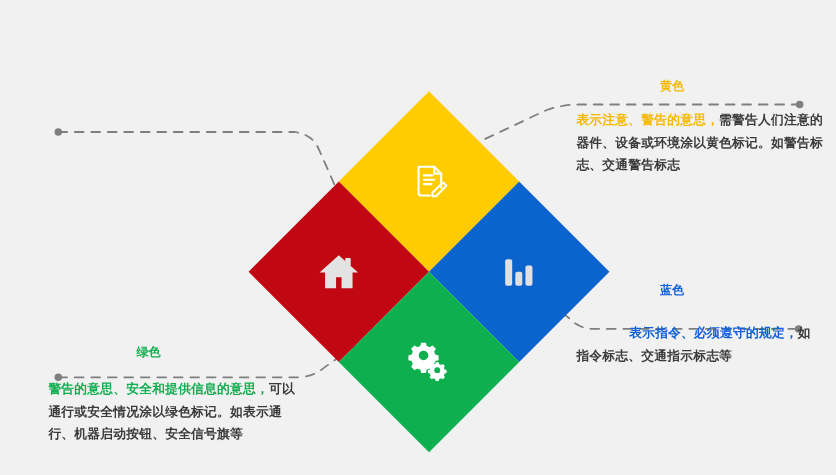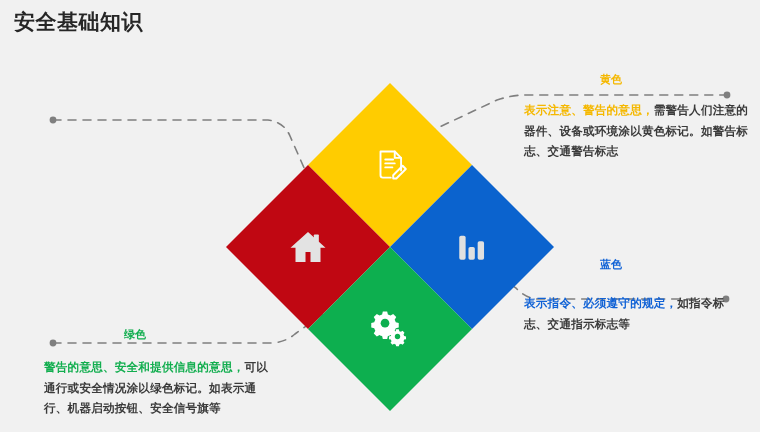--- a/index.html
+++ b/index.html
@@ -106,32 +106,31 @@
   #block-blue {
     left: 524px;
     top: 258px;
     width: 222px;
   }
   #block-blue .heading { text-align: center; color: #1062D6; padding-right: 48px; }
   #block-blue .body { margin-top: 22px; }
 
   #block-green {
     left: 44px;
-    top: 328px;
+    top: 315px;
     width: 234px;
   }
   #block-green .heading { text-align: center; color: #12AE4F; padding-right: 52px; }
   #block-green .body { margin-top: 16px; }
 </style>
 </head>
 <body>
 
 <div id="slide">
 
-  <div id="page-title">安全基础知识</div>
 
   <svg id="connectors" viewBox="0 0 760 432" width="760" height="432">
 
     <g>
       <path d="M 53 120 L 268 120 Q 284 122 290 136 L 305 170 L 315 192" fill="none" stroke="#7f7f7f" stroke-width="1.6" stroke-dasharray="8 7" stroke-linecap="round"></path>
       <circle cx="53" cy="120" r="3.4" fill="#7f7f7f"></circle>
       <circle cx="316" cy="193" r="3.4" fill="#7f7f7f"></circle>
     </g>
 
     <g>
@@ -214,21 +213,21 @@
   <div class="block" id="block-yellow">
     <div class="heading">黄色</div>
     <div class="body">
       <span class="hl" style="color:#F5B800;">表示注意、警告的意思，</span><span>需警告人们注意的器件、设备或环境涂以黄色标记。如警告标志、交通警告标志</span>
     </div>
   </div>
 
   <div class="block" id="block-blue">
     <div class="heading">蓝色</div>
     <div class="body">
-      <span class="hl" style="color:#1062D6;">表示指令、必须遵守的规定，</span><span>如指令标志、交通指示标志等</span>
+      <span class="hl" style="color:#1062D6;margin-left:48px;">表示指令、必须遵守的规定，</span><span>如指令标志、交通指示标志等</span>
     </div>
   </div>
 
   <div class="block" id="block-green">
     <div class="heading">绿色</div>
     <div class="body">
       <span class="hl" style="color:#12AE4F;">警告的意思、安全和提供信息的意思，</span><span>可以通行或安全情况涂以绿色标记。如表示通行、机器启动按钮、安全信号旗等</span>
     </div>
   </div>
 

